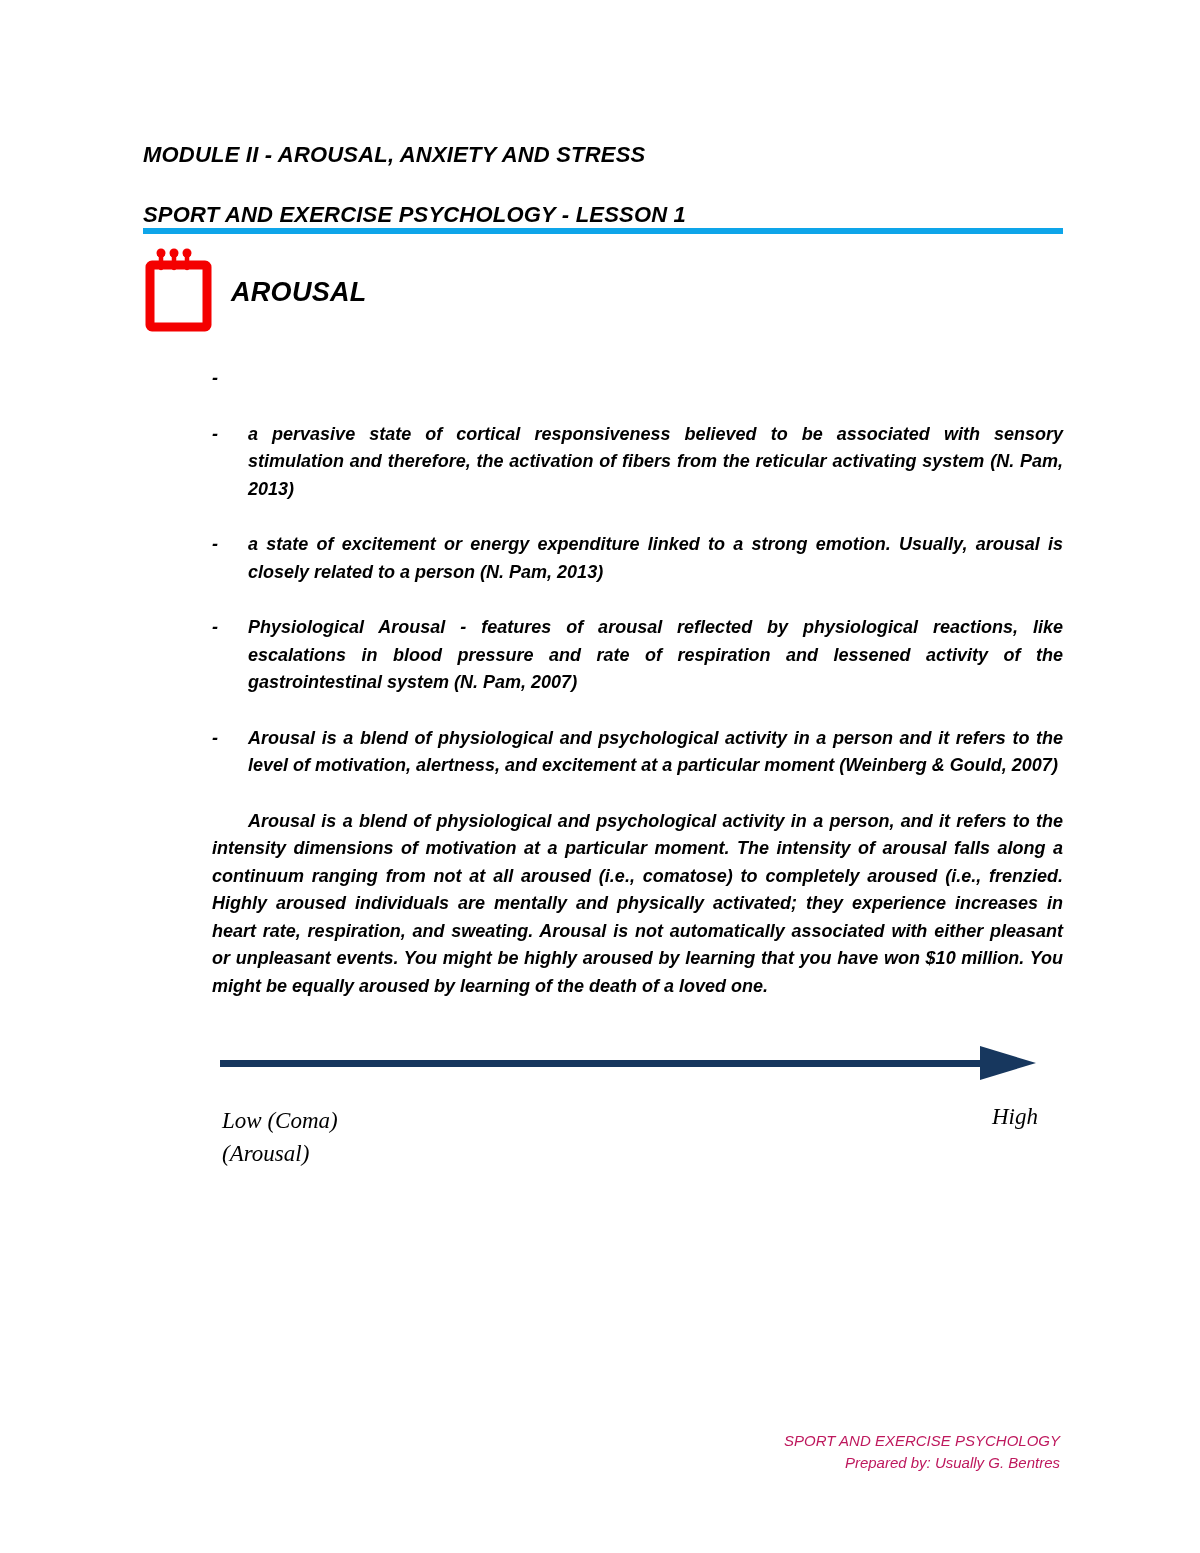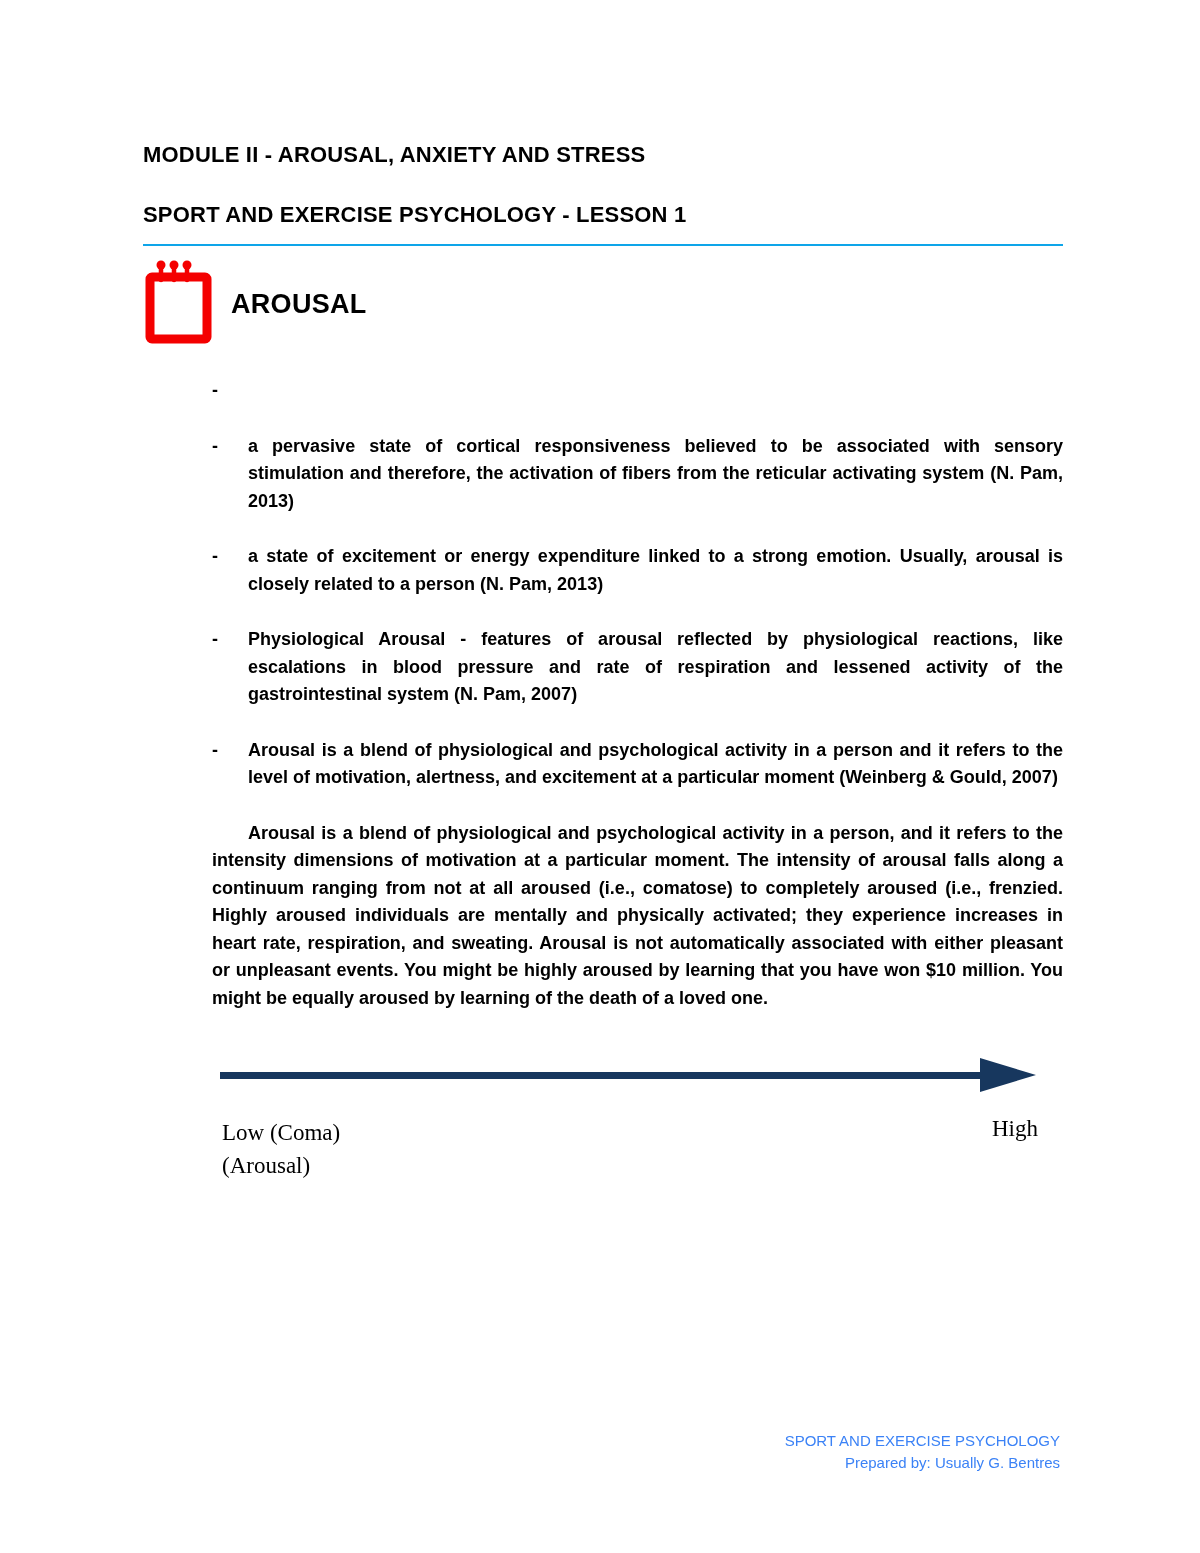--- a/index.html
+++ b/index.html
@@ -4,38 +4,39 @@
 <style>
   html, body { margin: 0; padding: 0; background: #ffffff; }
   .page {
     position: relative;
     width: 1200px;
     height: 1553px;
     background: #ffffff;
     font-family: "Liberation Sans", sans-serif;
     color: #000000;
     overflow: hidden;
+    font-style: italic;
   }
   .content {
     position: absolute;
     left: 143px;
     top: 142px;
     width: 920px;
   }
   .module-title {
     font-size: 22px;
     font-weight: bold;
     letter-spacing: 0.2px;
   }
   .course-title {
     font-size: 22px;
     font-weight: bold;
     margin-top: 34px;
-    padding-bottom: 16px;
-    border-bottom: 2px solid #0ea5e9;
+    padding-bottom: 0;
+    border-bottom: 6px solid #0ea5e9;
     letter-spacing: 0.2px;
   }
   .section-header {
     display: flex;
     align-items: center;
     gap: 16px;
     margin-top: 13px;
   }
   .notepad-icon { flex: none; color: #f40000; }
   .section-heading {
@@ -120,21 +121,21 @@
     font-size: 23px;
   }
   .left-label div { line-height: 33px; }
   .footer {
     position: absolute;
     right: 140px;
     top: 1430px;
     text-align: right;
     font-size: 15px;
     line-height: 1.45;
-    color: #3b82f6;
+    color: #be185d;
   }
 </style>
 </head>
 <body>
 
 <div class="page">
   <div class="content">
 
     <div class="module-title">MODULE II - AROUSAL, ANXIETY AND STRESS</div>
 

